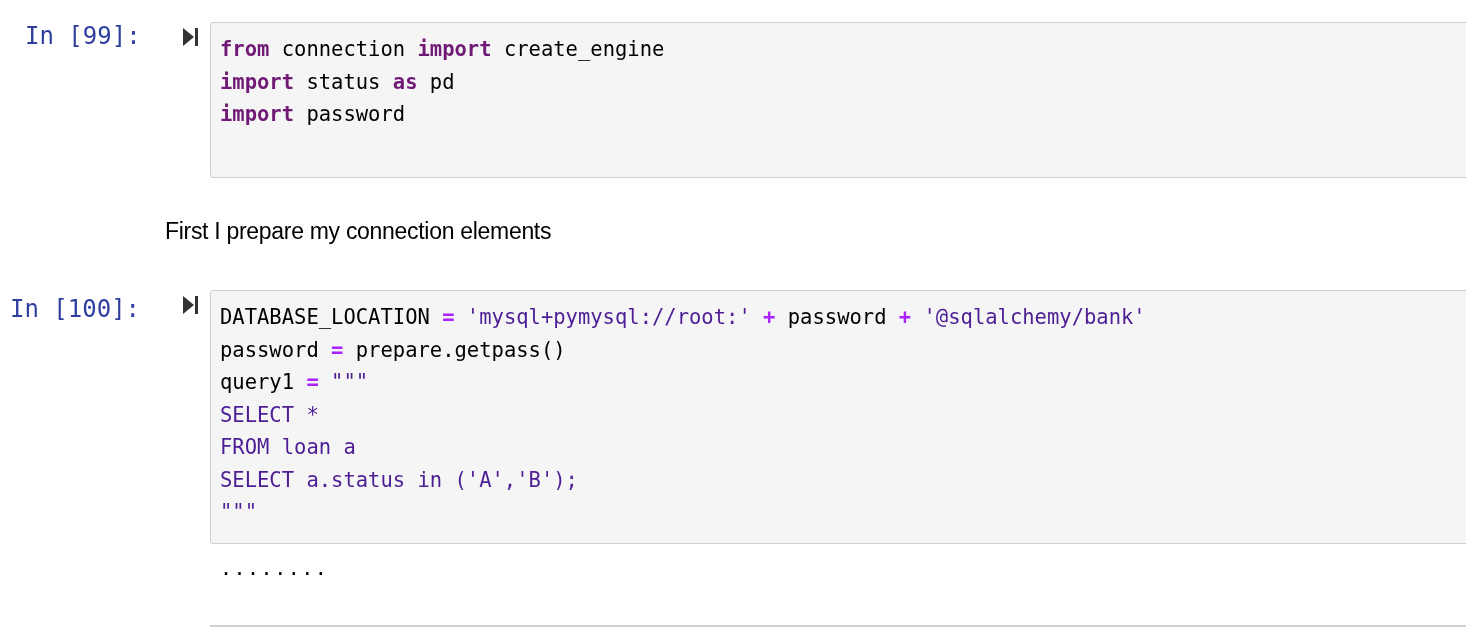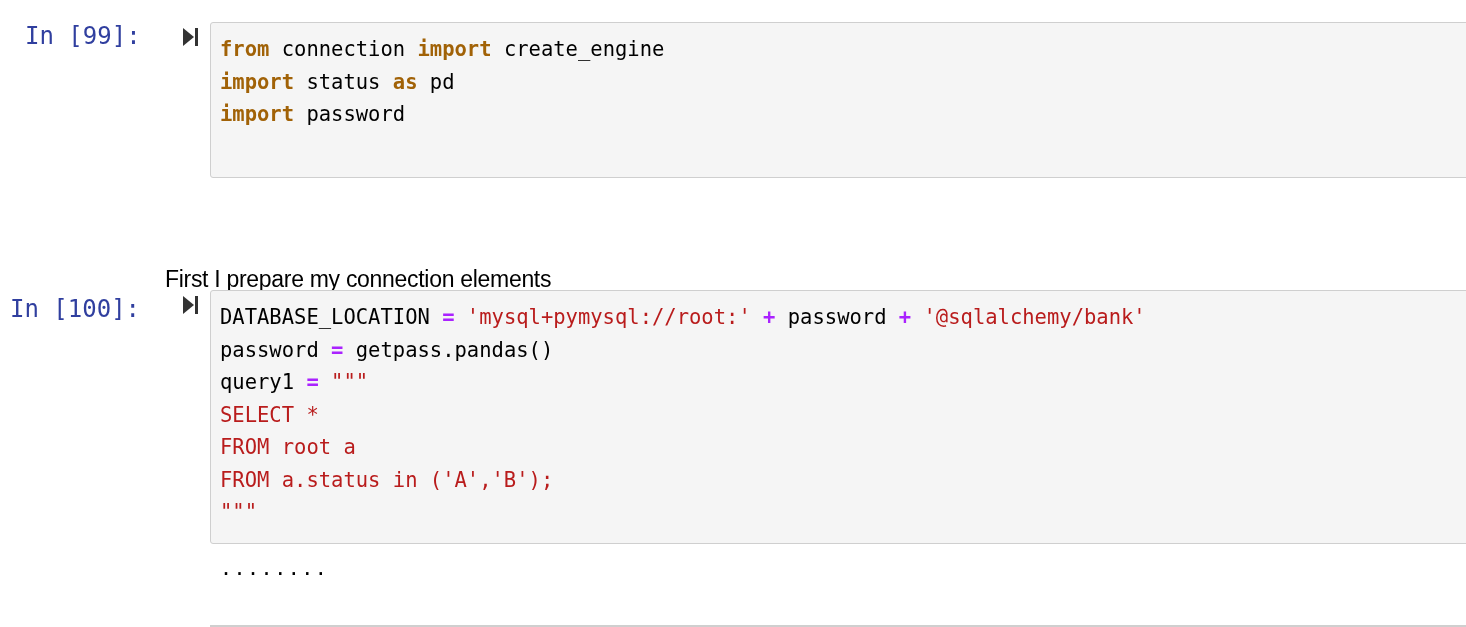--- a/index.html
+++ b/index.html
@@ -13,26 +13,26 @@
   }
   .cell-box {
     position:absolute; left:210px; right:-4px; background:#f5f5f5;
     border:1px solid #cfcfcf; border-radius:3px;
   }
   .code {
     position:absolute; left:9px; top:10px; margin:0;
     font-family:"DejaVu Sans Mono","Liberation Mono",monospace;
     font-size:20.5px; line-height:32.5px; color:#000; white-space:pre;
   }
-  .kw { color:#a16207; font-weight:bold; }
+  .kw { color:#701a75; font-weight:bold; }
   .op { color:#aa22ff; font-weight:bold; }
-  .str { color:#b91c1c; }
+  .str { color:#4c1d95; }
   .md {
     position:absolute; left:165px; top:218px;
-    font-family:"Liberation Sans",sans-serif; font-size:23px; color:#000; letter-spacing:-0.3px;margin-top:48px;
+    font-family:"Liberation Sans",sans-serif; font-size:23px; color:#000; letter-spacing:-0.3px;
   }
   .output {
     position:absolute; left:220px; top:556px;
     font-family:"DejaVu Sans Mono","Liberation Mono",monospace; font-size:20px; color:#000;
     letter-spacing:1.5px;
   }
   .rule { position:absolute; left:210px; right:0; top:625px; height:2px; background:#cfcfcf; }
 </style>
 </head>
 <body>
@@ -53,23 +53,23 @@
 <div class="md">First I prepare my connection elements</div>
 
 <div>
   <div class="prompt" style="left:10px;top:293px;">In [100]:</div>
   <svg class="run-icon" style="left:182px;top:295px;" viewBox="0 0 18 20">
     <polygon points="1,1 12,10 1,19" fill="#333"></polygon>
     <rect x="13" y="1" width="3" height="18" fill="#333"></rect>
   </svg>
   <div class="cell-box" style="top:290px;height:252px;">
     <pre class="code"><span>DATABASE_LOCATION </span><span class="op">=</span><span> </span><span class="str">'mysql+pymysql://root:'</span><span> </span><span class="op">+</span><span> password </span><span class="op">+</span><span> </span><span class="str">'@sqlalchemy/bank'</span>
-<span>password </span><span class="op">=</span><span> getpass.pandas()</span>
+<span>password </span><span class="op">=</span><span> prepare.getpass()</span>
 <span>query1 </span><span class="op">=</span><span> </span><span class="str">"""</span>
 <span class="str">SELECT *</span>
-<span class="str">FROM root a</span>
-<span class="str">FROM a.status in ('A','B');</span>
+<span class="str">FROM loan a</span>
+<span class="str">SELECT a.status in ('A','B');</span>
 <span class="str">"""</span></pre>
   </div>
   <div class="output">........</div>
 </div>
 
 <div class="rule"></div>
 
 </body></html>

